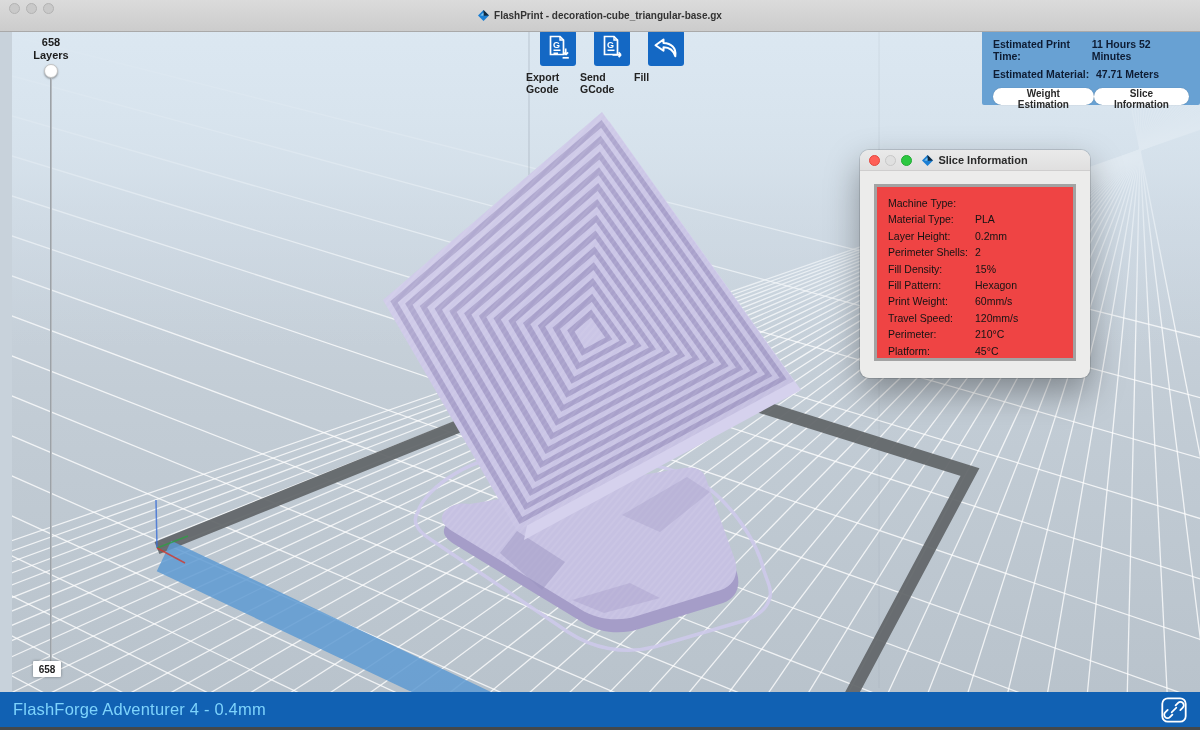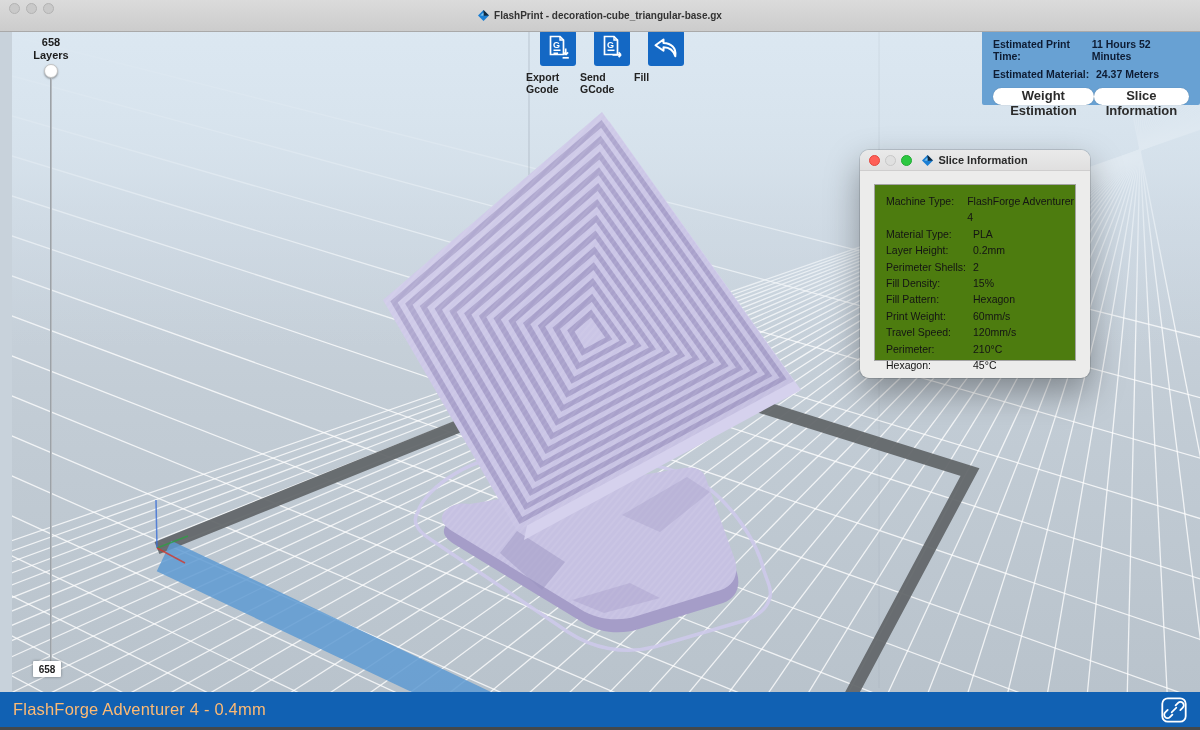--- a/index.html
+++ b/index.html
@@ -39,44 +39,44 @@
   .tlabel { margin-top:5px; width:64px; margin-left:-14px; text-align:left;
     font-size:10.5px; font-weight:bold; color:#222; line-height:12px; }
 
   
   .info-panel { position:absolute; left:970px; top:10px; width:218px; height:77px;
     background:#68a1d3; border-radius:2px; padding:10px 11px 0 11px; z-index:10; }
   .ip-row { display:flex; font-size:10.5px; font-weight:bold; color:#0e1c33; margin-bottom:6px; }
   .ip-label { width:103px; }
   .ip-buttons { display:flex; justify-content:space-between; margin-top:8px; }
   .ip-btn { background:#fff; border:none; border-radius:9px; height:17px; padding:0 10px;
-    font-family:"Liberation Sans",sans-serif; font-size:13px; font-weight:bold; color:#2b2b2b;
+    font-family:"Liberation Sans",sans-serif; font-size:10px; font-weight:bold; color:#2b2b2b;
     box-shadow:0 0 1px rgba(0,0,0,.3); }
 
   
   .dialog { position:absolute; left:848px; top:132px; width:230px; height:228px;
     background:#ececeb; border-radius:9px; z-index:20;
     box-shadow:0 14px 34px rgba(0,0,0,.35), 0 0 0 1px rgba(0,0,0,.12); }
   .dlg-titlebar { height:21px; background:linear-gradient(#eaeaea,#e0dfdf); border-bottom:1px solid #cfcece;
     border-radius:9px 9px 0 0; display:flex; align-items:center; justify-content:center; position:relative; }
   .dlg-title { display:flex; align-items:center; gap:5px; font-size:11px; font-weight:bold; color:#2a2a2a; }
   .dlg-lights { position:absolute; left:9px; top:5px; display:flex; gap:5px; }
   .dlg-light { width:11px; height:11px; border-radius:50%; }
   .dl-red { background:#ff5f57; border:1px solid #e2463d; }
   .dl-gray { background:#e0e0e0; border:1px solid #c8c8c8; }
   .dl-green { background:#2bc840; border:1px solid #22aa34; }
   .dlg-body { padding:13px 14px 0 14px; }
-  .dlg-panel { background:#4d7c0f; border:1px solid #a3a3a3; height:177px; padding:8px 0 0 11px; }
+  .dlg-panel { background:#ef4444; border:3px solid #a3a3a3; height:177px; padding:8px 0 0 11px; }
   .srow { display:flex; font-size:10.5px; color:#141414; line-height:16.4px; }
   .slabel { width:87px; }
 
   
   .statusbar { position:absolute; top:692px; left:0; right:0; height:35px; background:#1161b3;
     display:flex; align-items:center; padding:0 13px; z-index:30; }
-  .sb-text { color:#fdba74; font-size:16.5px; letter-spacing:.2px; }
+  .sb-text { color:#7dd3fc; font-size:16.5px; letter-spacing:.2px; }
   .sb-link { margin-left:auto; width:26px; height:26px; }
   .understrip { position:absolute; top:727px; left:0; right:0; height:3px; background:#43484c; z-index:30; }
 </style>
 </head>
 <body>
 
 <div class="app">
 
   <div class="titlebar">
     <div class="lights">
@@ -312,21 +312,21 @@
       </div>
     </div>
 
     <div class="info-panel">
       <div class="ip-row">
         <span class="ip-label">Estimated Print Time:</span>
         <span class="ip-value">11 Hours 52 Minutes</span>
       </div>
       <div class="ip-row">
         <span class="ip-label">Estimated Material:</span>
-        <span class="ip-value">24.37 Meters</span>
+        <span class="ip-value">47.71 Meters</span>
       </div>
       <div class="ip-buttons">
         <button class="ip-btn">Weight Estimation</button>
         <button class="ip-btn">Slice Information</button>
       </div>
     </div>
 
     <div class="dialog">
       <div class="dlg-titlebar">
         <div class="dlg-lights">
@@ -340,21 +340,20 @@
             <polygon points="5.5,0 11,5.5 5.5,5.8" fill="#13293c"></polygon>
             <polygon points="2.2,5.5 5.5,2.4 5.5,5.8" fill="#7cc4f0"></polygon>
           </svg>
           <span>Slice Information</span>
         </div>
       </div>
       <div class="dlg-body">
         <div class="dlg-panel" id="slice-rows">
             <div class="srow">
               <span class="slabel">Machine Type:</span>
-              <span class="sval">FlashForge Adventurer 4</span>
             </div>
             <div class="srow">
               <span class="slabel">Material Type:</span>
               <span class="sval">PLA</span>
             </div>
             <div class="srow">
               <span class="slabel">Layer Height:</span>
               <span class="sval">0.2mm</span>
             </div>
             <div class="srow">
@@ -375,21 +374,21 @@
             </div>
             <div class="srow">
               <span class="slabel">Travel Speed:</span>
               <span class="sval">120mm/s</span>
             </div>
             <div class="srow">
               <span class="slabel">Perimeter:</span>
               <span class="sval">210°C</span>
             </div>
             <div class="srow">
-              <span class="slabel">Hexagon:</span>
+              <span class="slabel">Platform:</span>
               <span class="sval">45°C</span>
             </div>
           </div>
       </div>
     </div>
   </div>
 
   <div class="statusbar">
     <span class="sb-text">FlashForge Adventurer 4 - 0.4mm</span>
     <svg class="sb-link" viewBox="0 0 26 26">

